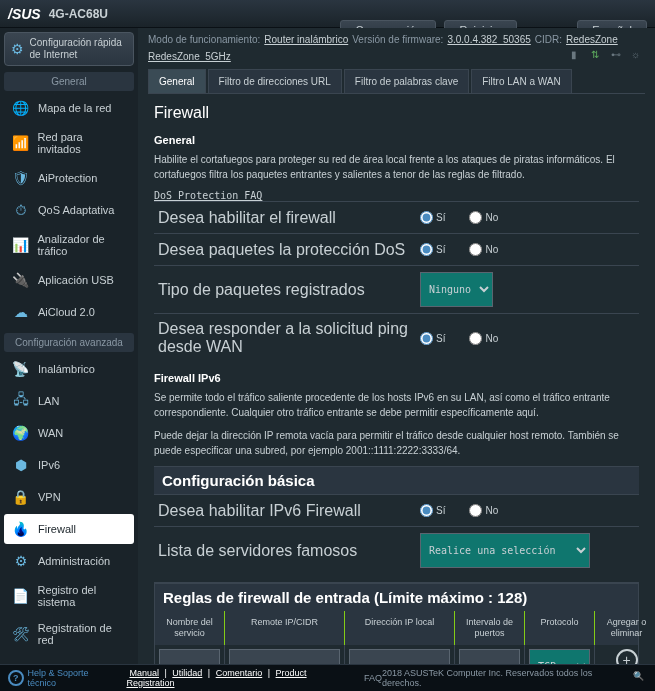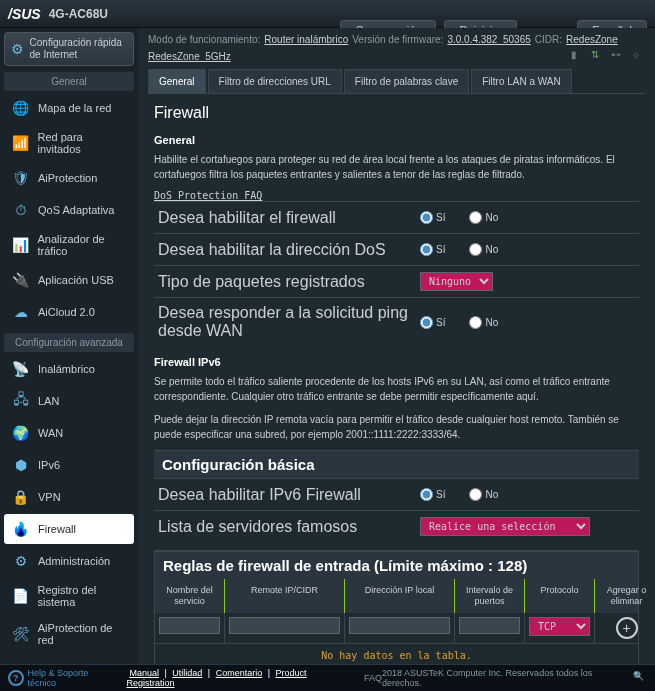--- a/index.html
+++ b/index.html
@@ -141,24 +141,24 @@
   border-top: 1px solid #3a4550;
   padding: 6px 4px;
   min-height: 32px;
 }
 .flabel { width: 262px; font-size: 16px; }
 .fval { display: flex; align-items: center; gap: 24px; }
 .radio-g { display: flex; align-items: center; gap: 3px; }
 .radio-g input { accent-color: #4a8bc0; }
 .radio-g label { font-size: 10px; }
 select.sel {
-  background: #be185d;
+  background: #0f766e;
   border: 1px solid #5a6570;
   color: #c8d0d4;
-  padding: 2px 4px;
+  padding: 10px 4px;
   font-family: monospace;
   font-size: 10px;
 }
 .subhdr {
   background: #2a3540;
   padding: 5px 8px;
   color: #fff;
   font-size: 15px;
   font-weight: bold;
   border-top: 1px solid #3a4550;
@@ -320,21 +320,21 @@
         <div class="side-item">
           <span class="mi">⚙</span>
           <span>Administración</span>
         </div>
         <div class="side-item">
           <span class="mi">📄</span>
           <span>Registro del sistema</span>
         </div>
         <div class="side-item">
           <span class="mi">🛠</span>
-          <span>AiProtection de red</span>
+          <span>Registration de red</span>
         </div>
       </div>
   </div>
 
   <div class="content">
     <div class="firm-row">
       <span>Modo de funcionamiento:</span>
       <span class="u">Router inalámbrico</span>
       <span>Versión de firmware:</span>
       <span class="u">3.0.0.4.382_50365</span>
@@ -369,21 +369,21 @@
               <input type="radio" checked="" style="">
               <label>Sí</label>
             </span>
           <span class="radio-g">
               <input type="radio" style="">
               <label>No</label>
             </span>
         </div>
       </div>
       <div class="frow">
-        <div class="flabel">Desea habilitar la dirección DoS</div>
+        <div class="flabel">Desea paquetes la protección DoS</div>
         <div class="fval">
           <span class="radio-g">
               <input type="radio" checked="" style="">
               <label>Sí</label>
             </span>
           <span class="radio-g">
               <input type="radio" style="">
               <label>No</label>
             </span>
         </div>

